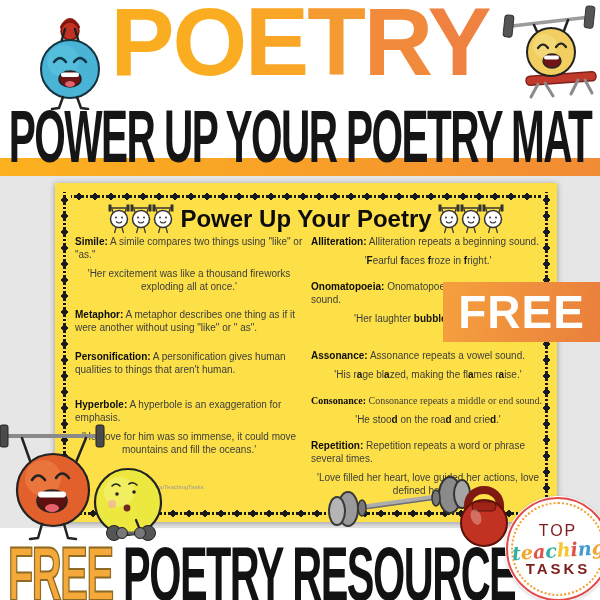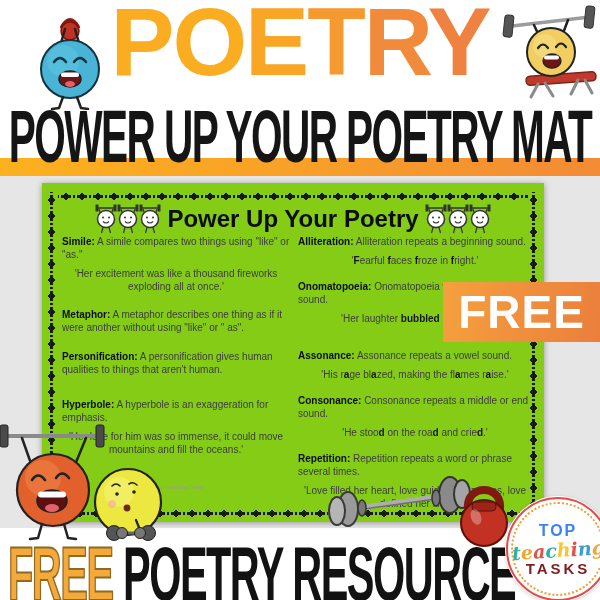--- a/index.html
+++ b/index.html
@@ -9,21 +9,21 @@
   #poetry-title{position:absolute;top:-8px;left:50%;transform:translateX(-50%);
     font-size:96px;font-weight:800;letter-spacing:-2px;line-height:1.05;white-space:nowrap;z-index:3;}
   #subtitle-wrap{position:absolute;top:94px;left:50%;width:760px;margin-left:-380px;
     text-align:center;transform:scale(0.78,1.42);transform-origin:50% 0;z-index:3;}
   #subtitle-wrap .sub{font-size:52px;font-weight:700;color:#151515;letter-spacing:-2px;white-space:nowrap;}
   #orange-bar{position:absolute;top:158px;left:0;width:600px;height:18px;
     background:linear-gradient(90deg,#FCB11E,#F8A028,#F28B35);z-index:2;}
   .char{position:absolute;z-index:4;}
   
   #backdrop{position:absolute;top:176px;left:0;width:600px;height:352px;background:#E6E6E6;z-index:1;}
-  #worksheet{position:absolute;top:183px;left:42px;width:502px;height:339px;background:#84cc16;
+  #worksheet{position:absolute;top:183px;left:55px;width:502px;height:339px;background:#fde047;
     box-shadow:0 1px 6px rgba(0,0,0,.35);z-index:2;}
   .dots-h{position:absolute;height:9px;
     background-image:radial-gradient(circle 3.2px,#1A1A1A 97%,transparent 100%),
                      radial-gradient(circle 1.2px,#1A1A1A 97%,transparent 100%);
     background-size:16px 9px,4px 9px;background-position:0 50%,2px 50%;background-repeat:repeat-x;}
   .dots-v{position:absolute;width:9px;
     background-image:radial-gradient(circle 3.2px,#1A1A1A 97%,transparent 100%),
                      radial-gradient(circle 1.2px,#1A1A1A 97%,transparent 100%);
     background-size:9px 16px,9px 4px;background-position:50% 0,50% 2px;background-repeat:repeat-y;}
   #dots-top{top:9px;left:16px;right:16px;}
@@ -50,21 +50,21 @@
   #footer-wrap{position:absolute;top:530px;left:8px;transform:scale(0.74,1.34);
     transform-origin:0 0;white-space:nowrap;z-index:5;}
   #footer-wrap .big{font-size:56px;font-weight:700;letter-spacing:-2px;}
   #footer-free{color:#F5A93B;-webkit-text-stroke:1.6px #8F6A24;margin-right:14px;}
   #footer-rest{color:#121212;}
   
   #logo{position:absolute;top:497px;left:506px;width:100px;height:100px;border-radius:50%;
     background:#fff;border:2px solid #E34B4B;box-shadow:0 0 0 1px #fff,0 1px 4px rgba(0,0,0,.3);
     z-index:7;display:flex;flex-direction:column;align-items:center;justify-content:center;}
   #logo .ring{position:absolute;inset:3px;border-radius:50%;border:2px dotted #F0A030;}
-  #logo .top{font-size:16px;font-weight:700;color:#3b82f6;letter-spacing:2px;}
+  #logo .top{font-size:16px;font-weight:400;color:#7f1d1d;letter-spacing:2px;}
   #logo .teaching{font-family:"DejaVu Serif",serif;font-style:italic;font-size:19px;
     font-weight:700;margin:-1px 0;transform:rotate(-4deg);}
   #logo .tasks{font-size:15px;font-weight:800;color:#7f1d1d;letter-spacing:3px;}
 </style>
 </head>
 <body>
 
 <div id="stage">
 
   <svg class="char" style="top:6px;left:25px;" width="90" height="104" viewBox="0 0 90 104">
@@ -146,21 +146,21 @@
       <p class="example"><span>'Her love for him was so immense, it could move mountains and fill the oceans.'</span></p>
     </div>
 
     <div class="col" id="col-right">
       <p class="term"><b>Alliteration:</b> <span>Alliteration repeats a beginning sound.</span></p>
       <p class="example"><span>'</span><span class="rb">F</span><span>earful </span><span class="rb">f</span><span>aces </span><span class="rb">f</span><span>roze in </span><span class="rb">f</span><span>right.'</span></p>
       <p class="term" style="margin-top:13px;"><b>Onomatopoeia:</b> <span>Onomatopoeia words imitate a sound.</span></p>
       <p class="example"><span>'Her laughter </span><span class="rb">bubbled</span><span> and burst.'</span></p>
       <p class="term" style="margin-top:24px;"><b>Assonance:</b> <span>Assonance repeats a vowel sound.</span></p>
       <p class="example"><span>'His r</span><span class="rb">a</span><span>ge bl</span><span class="rb">a</span><span>zed, making the fl</span><span class="rb">a</span><span>mes r</span><span class="rb">a</span><span>ise.'</span></p>
-      <p class="term" style="margin-top:13px;"><b>Consonance:</b> <span>Consonance repeats a middle or end sound.</span></p>
+      <p class="term" style="margin-top:13px;font-family:Liberation Serif, serif;"><b>Consonance:</b> <span>Consonance repeats a middle or end sound.</span></p>
       <p class="example"><span>'He stoo</span><span class="rb">d</span><span> on the roa</span><span class="rb">d</span><span> and crie</span><span class="rb">d</span><span>.'</span></p>
       <p class="term" style="margin-top:13px;"><b>Repetition:</b> <span>Repetition repeats a word or phrase several times.</span></p>
       <p class="example"><span>'Love filled her heart, love guided her actions, love defined her life.'</span></p>
     </div>
   </div>
 
   <div id="watermark">©TopTeachingTasks</div>
 
   <div id="free-badge">
     <span>FREE</span>

